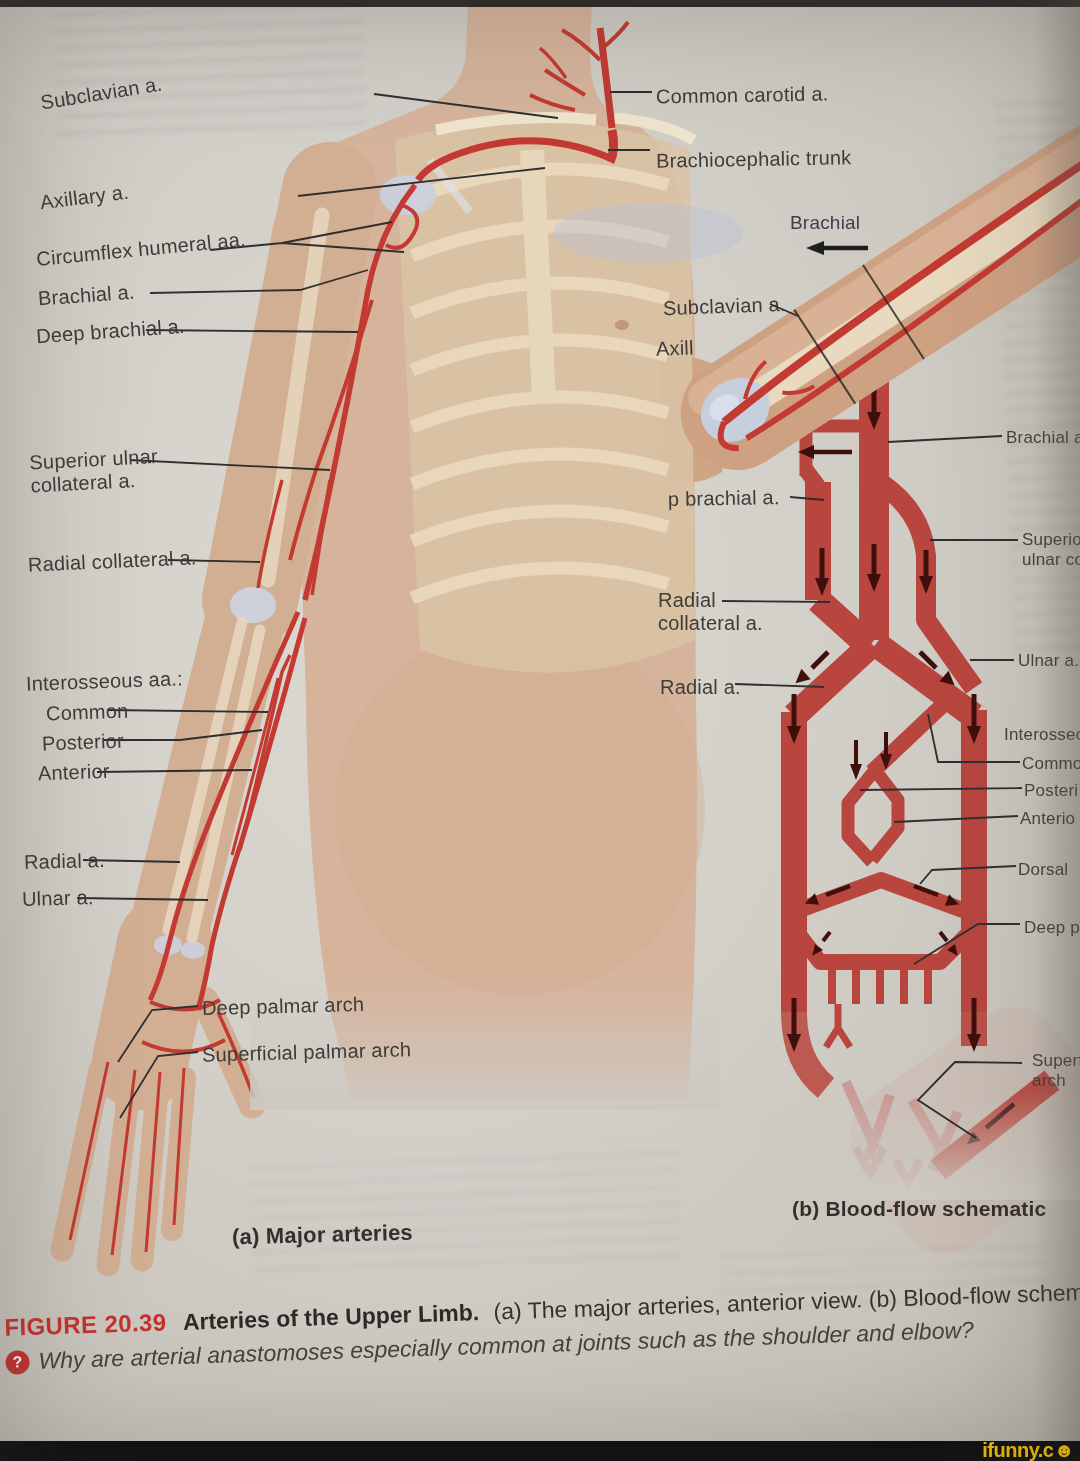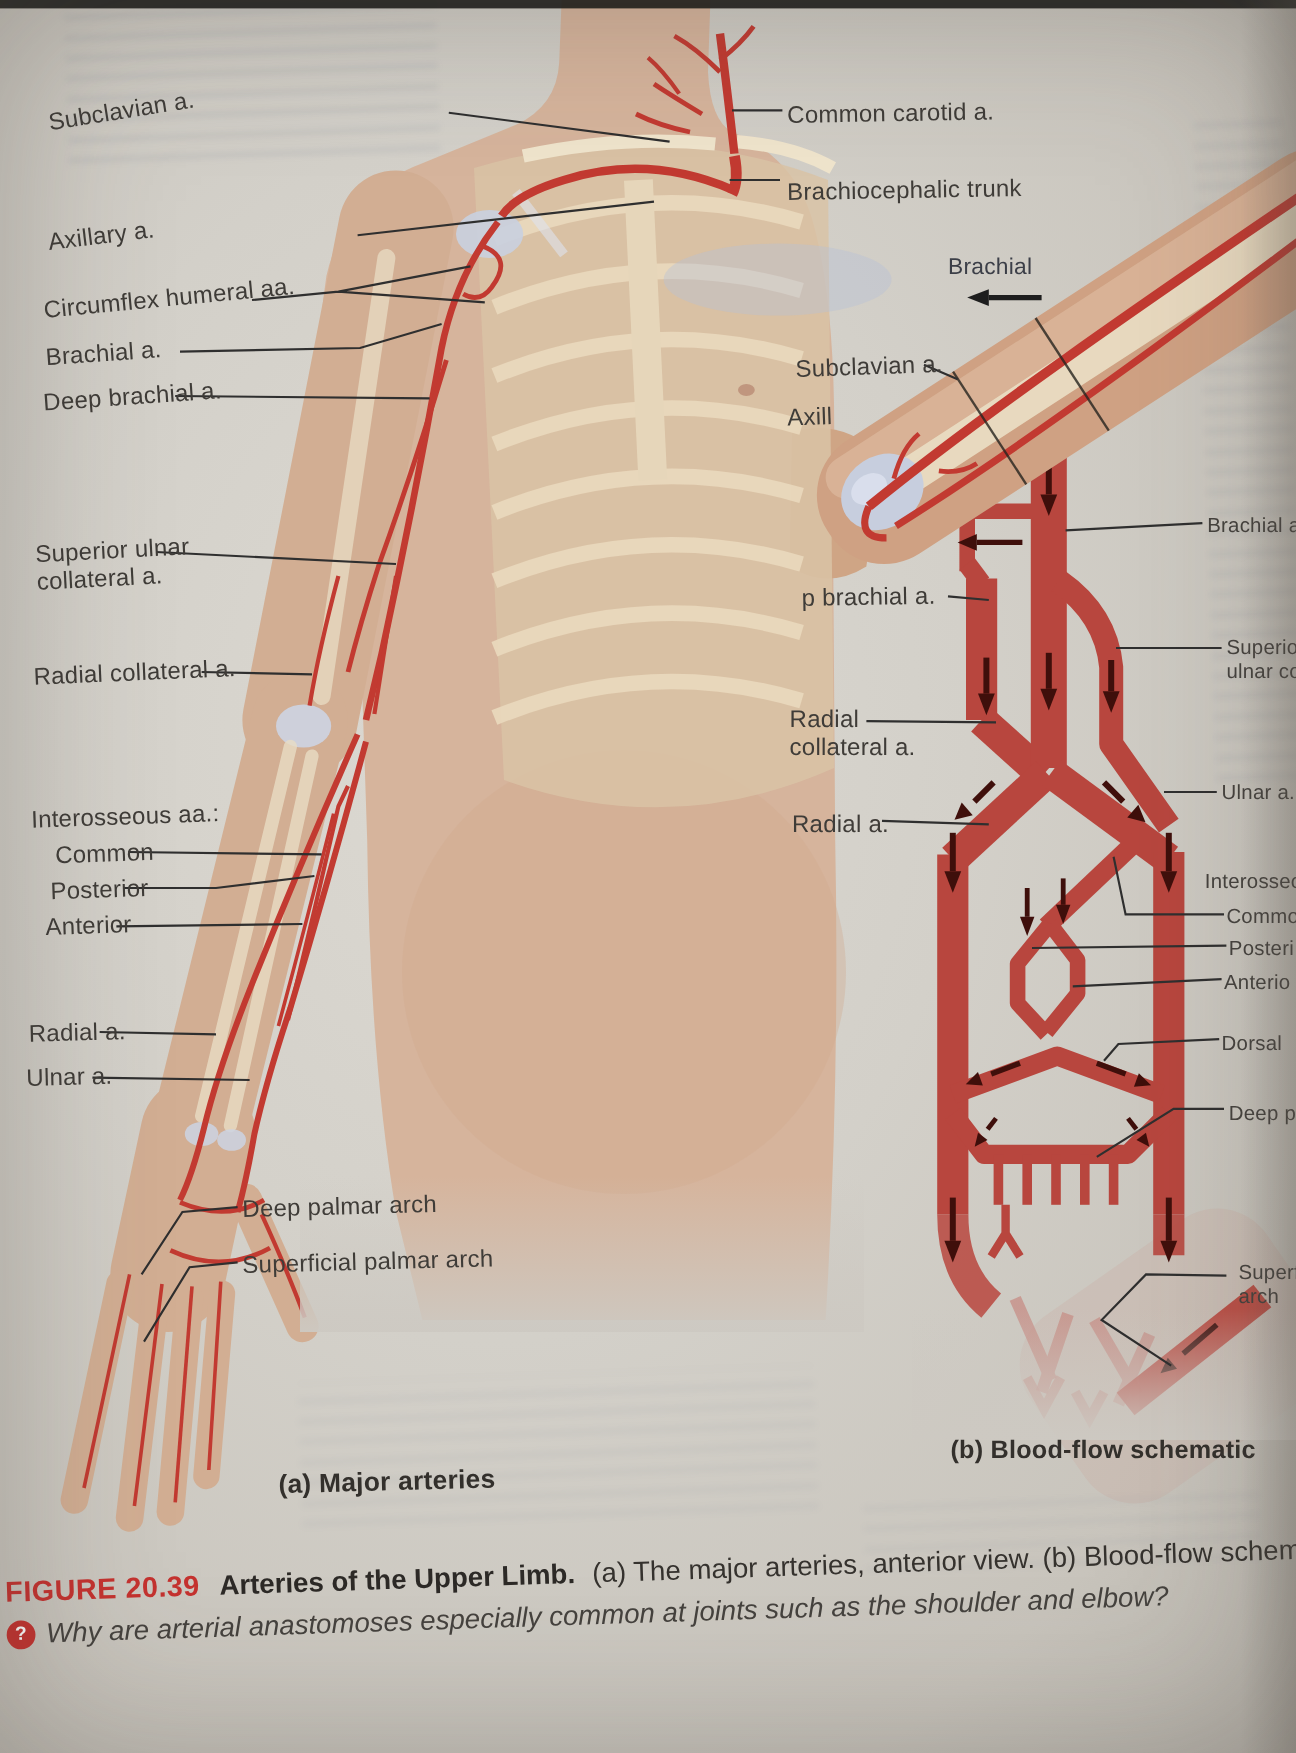--- a/index.html
+++ b/index.html
@@ -328,14 +328,17 @@
     </div>
     <div class="line2">
       <span class="qbadge">?</span>
       <span>Why are arterial anastomoses especially common at joints such as the shoulder and elbow?</span>
     </div>
   </div>
 
   <div class="top-edge"></div>
   <div class="right-shade"></div>
 
+  <div class="ifunny-bar">
+    <span class="wm">ifunny.c</span><span class="wm">☻</span>
+  </div>
 
 </div>
 
 </body></html>

